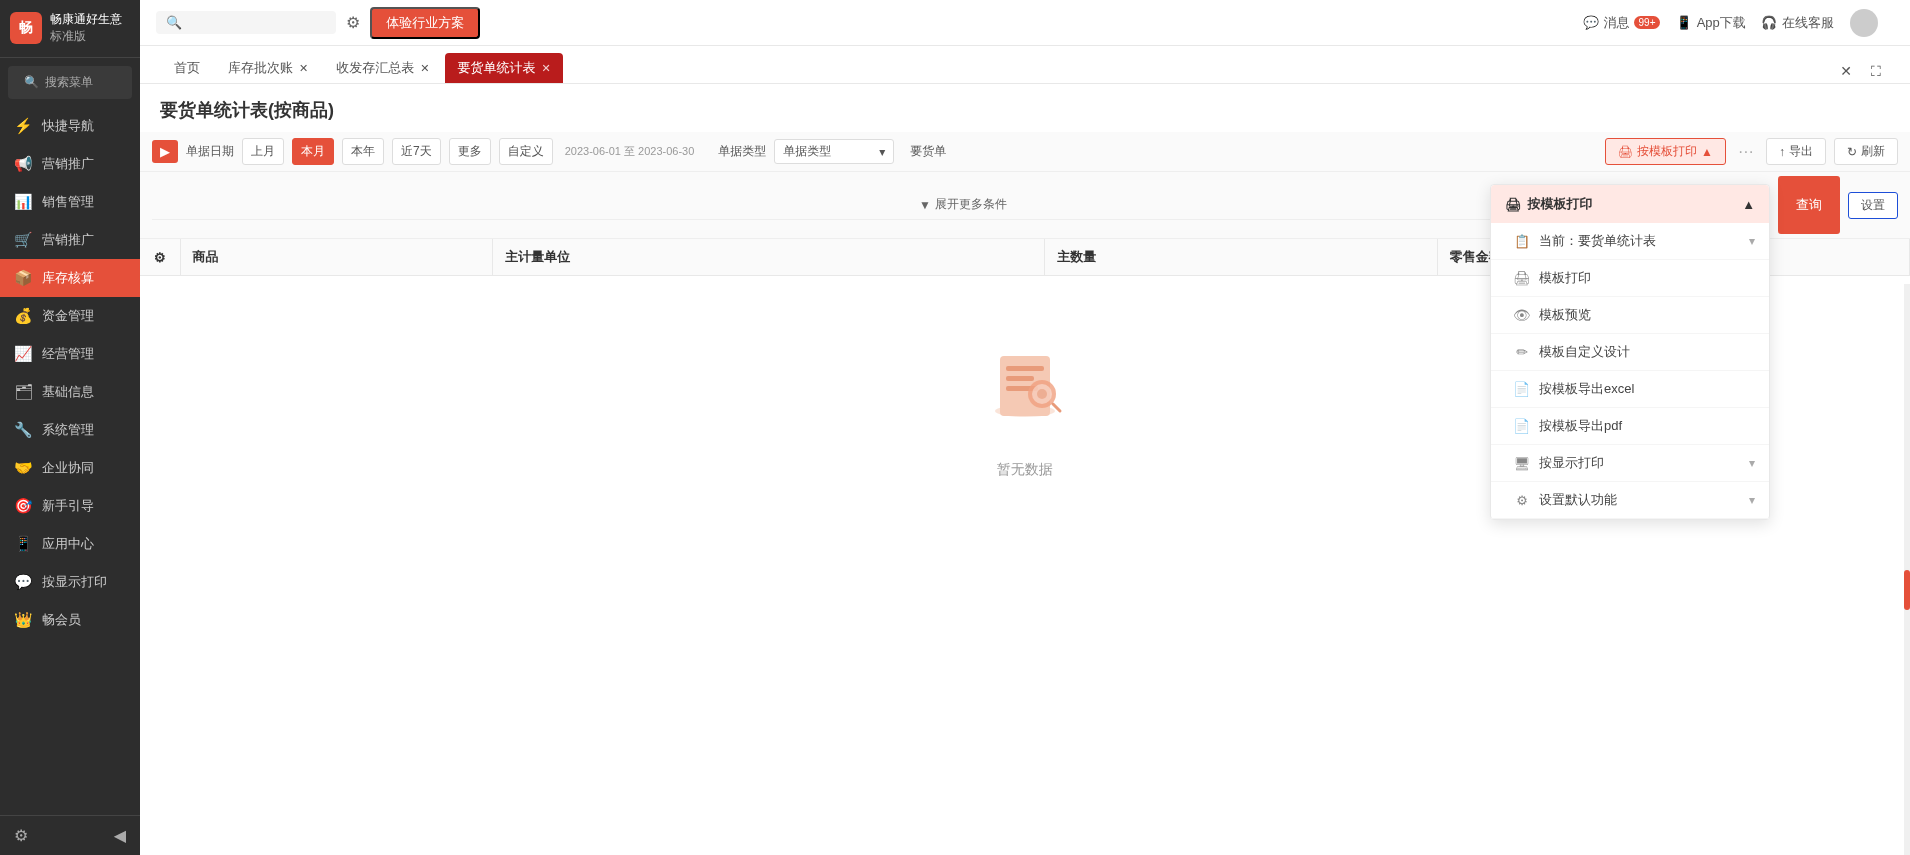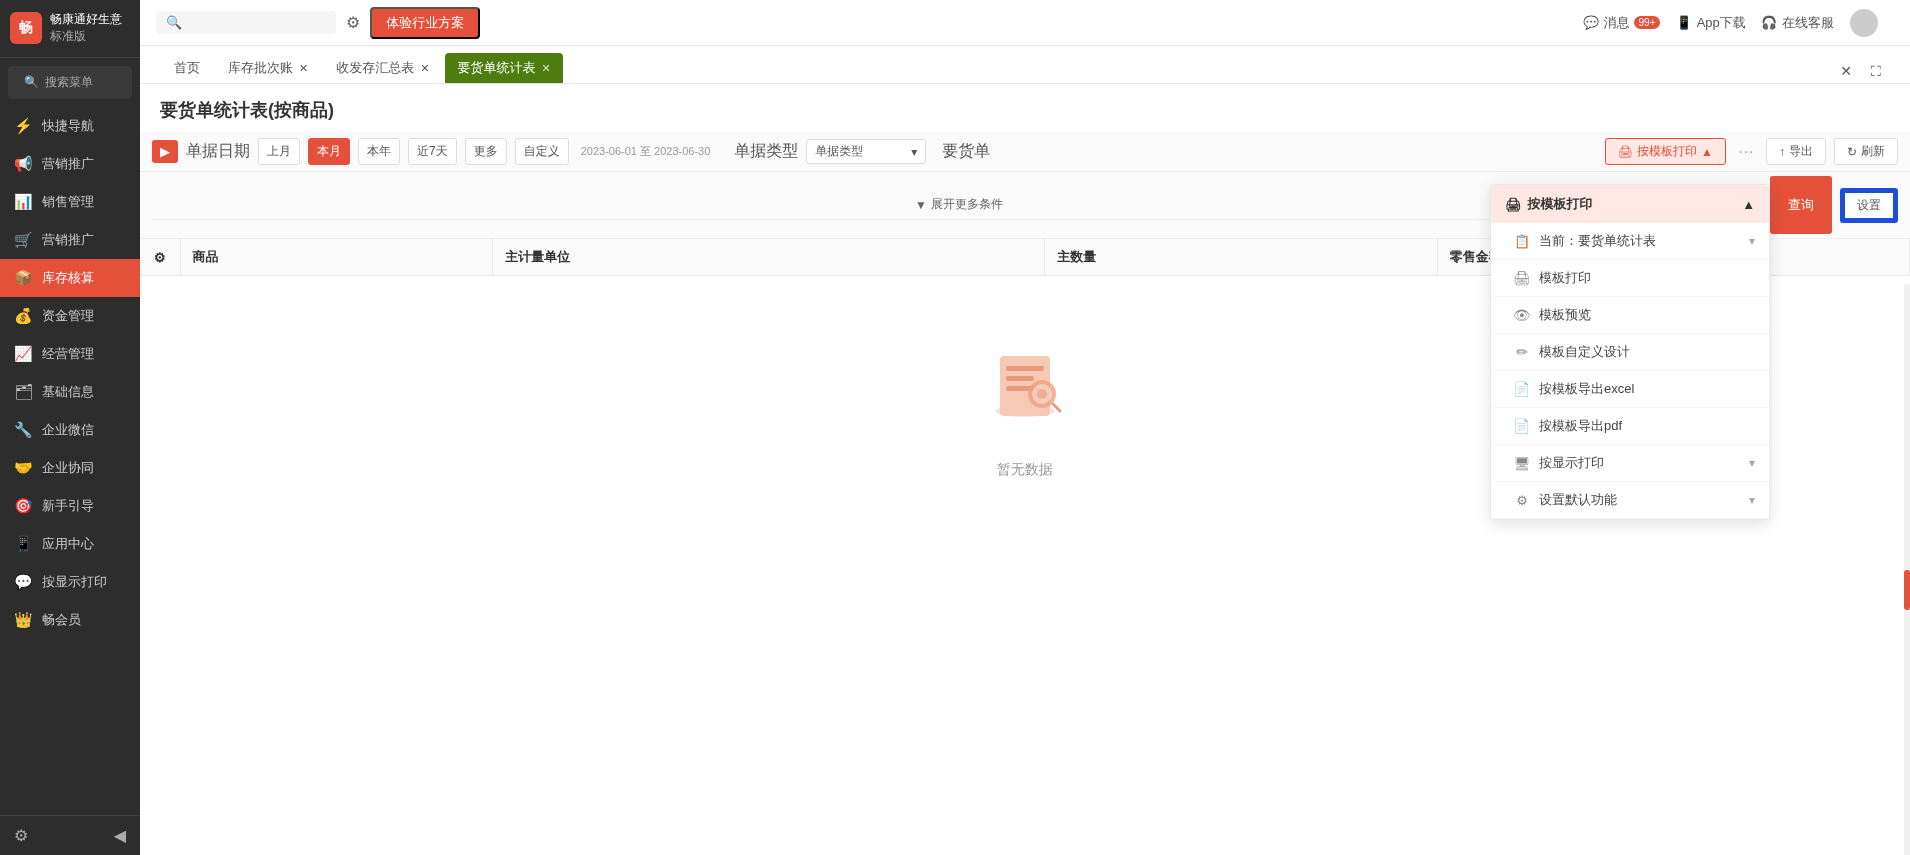--- a/index.html
+++ b/index.html
@@ -121,21 +121,21 @@
     }
     .tab {
       display: flex; align-items: center;
       padding: 6px 12px;
       font-size: 13px;
       cursor: pointer;
       border-radius: 4px 4px 0 0;
       color: #555;
       white-space: nowrap;
     }
-    .tab.active { background: #4d7c0f; color: white; }
+    .tab.active { background: #b91c1c; color: white; }
     .tab-close { margin-left: 6px; font-size: 11px; cursor: pointer; }
     .tab-home { color: #555; font-size: 13px; padding: 6px 12px; cursor: pointer; }
     .tabs-right { margin-left: auto; display: flex; align-items: center; gap: 6px; }
     .tabs-btn { width: 24px; height: 24px; display: flex; align-items: center; justify-content: center; cursor: pointer; color: #555; font-size: 14px; }
 
     
     .content {
       flex: 1;
       background: #fff;
       overflow: hidden;
@@ -163,21 +163,21 @@
       flex-wrap: nowrap;
     }
     .toolbar-expand {
       background: #e5503a;
       color: white;
       padding: 4px 8px;
       border-radius: 3px;
       cursor: pointer;
       font-size: 13px;
     }
-    .filter-label { font-size: 16px; color: #555; white-space: nowrap; }
+    .filter-label { font-size: 12px; color: #555; white-space: nowrap; }
     .date-btn {
       padding: 4px 8px;
       border: 1px solid #ddd;
       border-radius: 3px;
       background: #fff;
       cursor: pointer;
       font-size: 12px;
       color: #555;
     }
     .date-btn.active {
@@ -235,21 +235,21 @@
       padding: 20px 18px;
       background: #e5503a;
       color: white;
       border: none;
       border-radius: 3px;
       cursor: pointer;
       font-size: 13px;
     }
     .btn-settings {
       padding: 4px 12px;
-      border: 5px solid #1d4ed8;
+      border: 1px solid #1d4ed8;
       border-radius: 3px;
       background: #fff;
       color: #555;
       cursor: pointer;
       font-size: 12px;
     }
 
     
     .expand-row {
       display: flex; align-items: center; justify-content: center;
@@ -397,21 +397,21 @@
     <div class="sidebar-item">
       <span class="sidebar-item-icon">📈</span>
       <span>经营管理</span>
     </div>
     <div class="sidebar-item">
       <span class="sidebar-item-icon">🗂</span>
       <span>基础信息</span>
     </div>
     <div class="sidebar-item">
       <span class="sidebar-item-icon">🔧</span>
-      <span>企业微信</span>
+      <span>系统管理</span>
     </div>
     <div class="sidebar-item">
       <span class="sidebar-item-icon">🤝</span>
       <span>企业协同</span>
     </div>
     <div class="sidebar-item">
       <span class="sidebar-item-icon">🎯</span>
       <span>新手引导</span>
     </div>
     <div class="sidebar-item">

